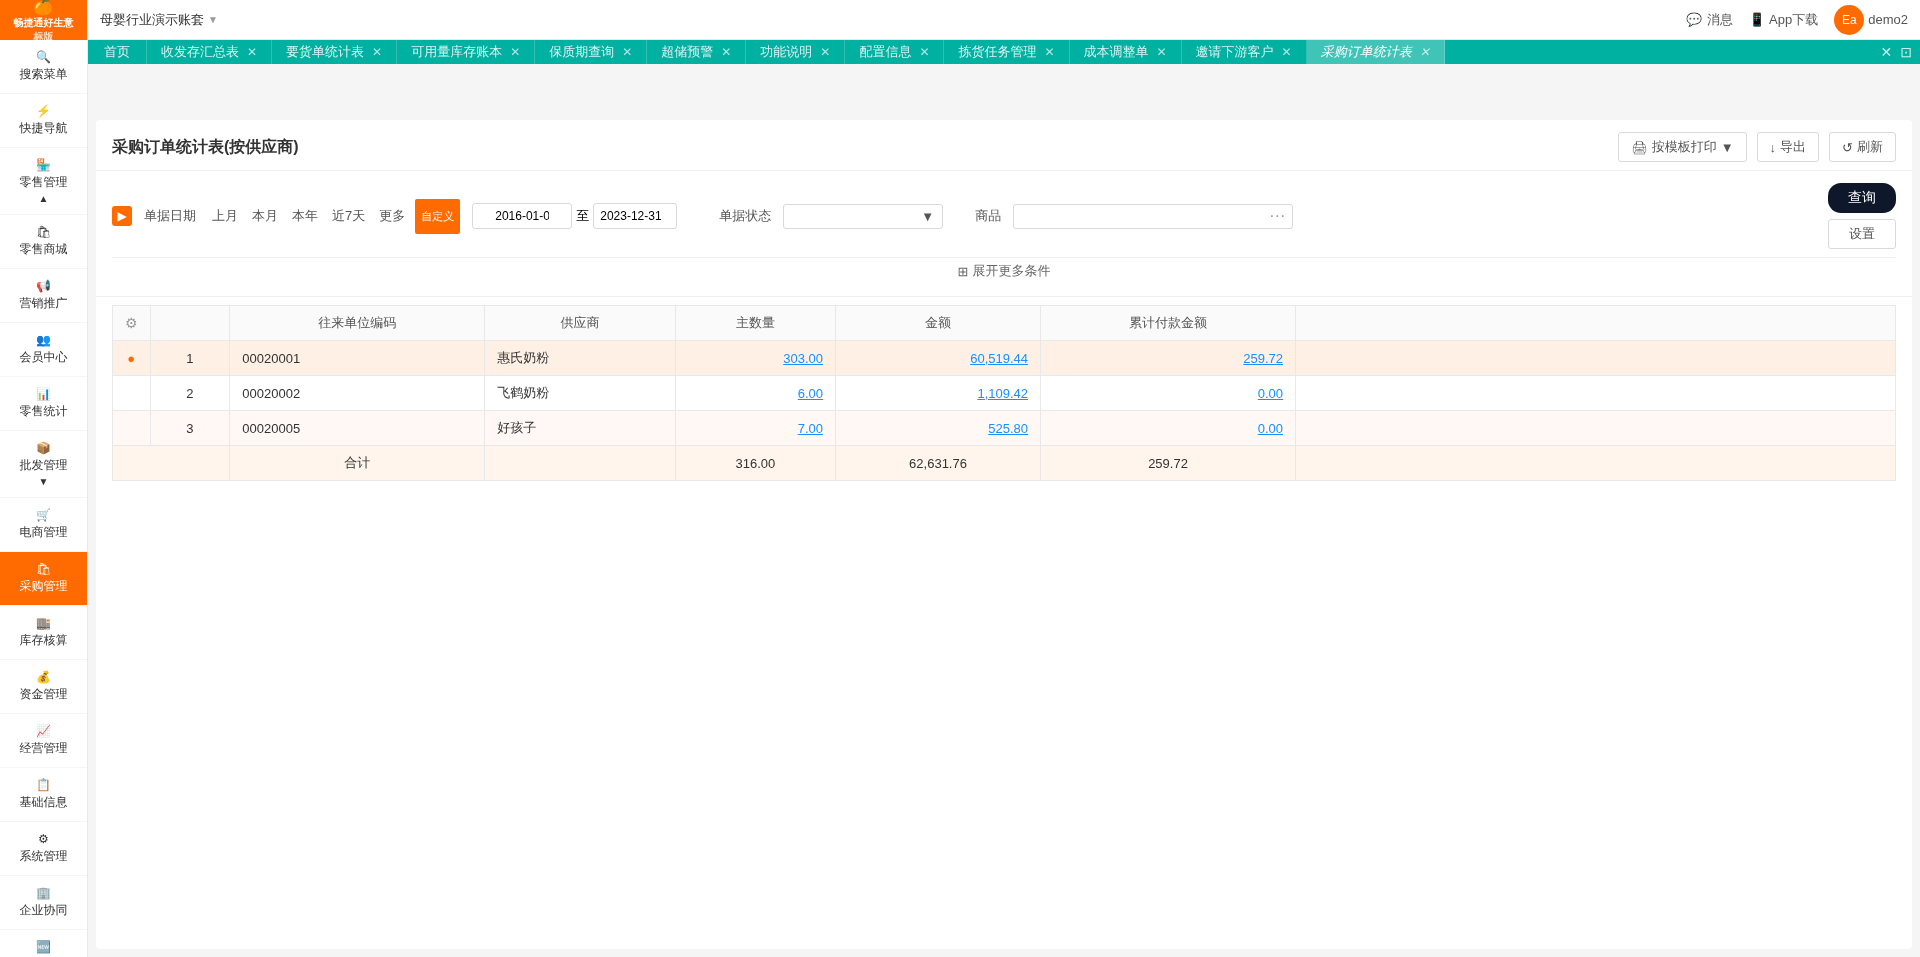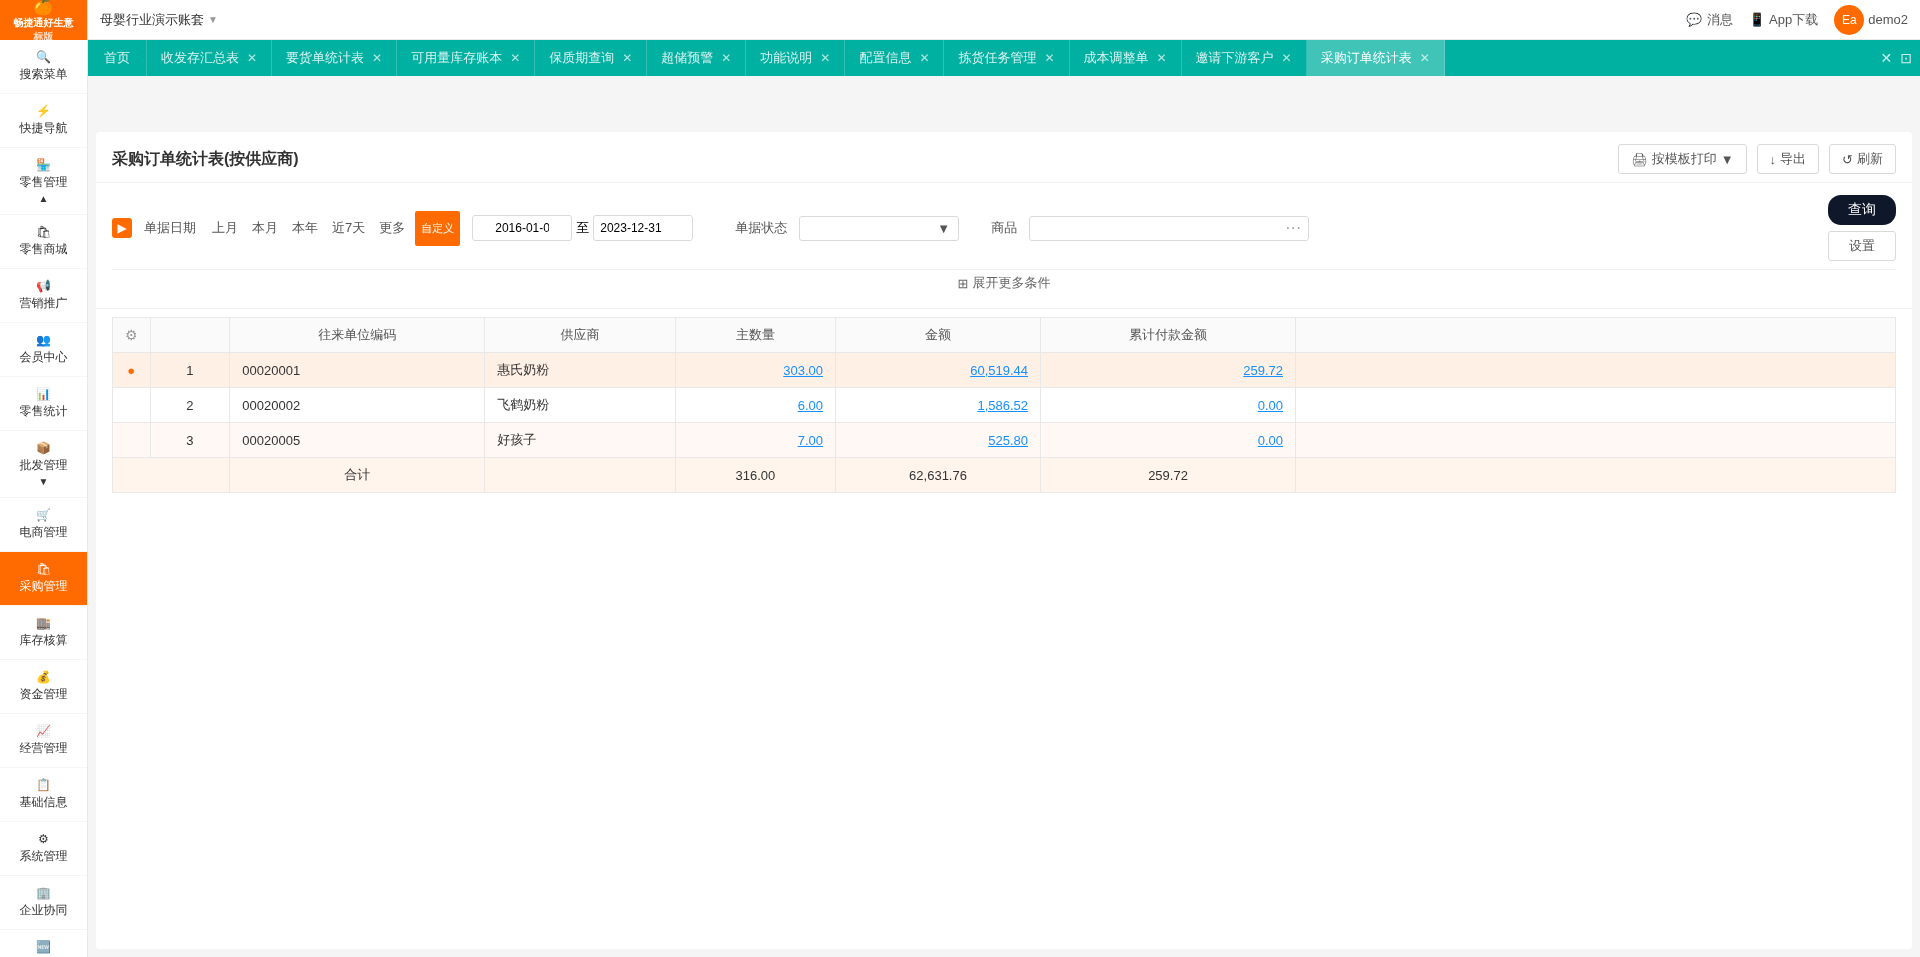--- a/index.html
+++ b/index.html
@@ -91,41 +91,41 @@
       width: 30px; height: 30px;
       border-radius: 50%;
       background: #ff6b00;
       color: #fff;
       display: flex; align-items: center; justify-content: center;
       font-size: 12px;
     }
 
     
     .tabbar {
-      height: 36px;
+      height: 24px;
       background: #00b0a0;
       display: flex;
       align-items: stretch;
       flex-shrink: 0;
       overflow-x: auto;
     }
     .tabbar::-webkit-scrollbar { display: none; }
     .tab-item {
       display: flex;
       align-items: center;
       padding: 0 14px;
       font-size: 13px;
       color: rgba(255,255,255,0.85);
       cursor: pointer;
       white-space: nowrap;
       border-right: 1px solid rgba(255,255,255,0.2);
       gap: 6px;
       flex-shrink: 0;
     }
-    .tab-item.active { background: rgba(255,255,255,0.25); color: #fff; font-weight: 500; }
+    .tab-item.active { background: rgba(255,255,255,0.25); color: #fff; font-weight: 500; font-style: italic; }
     .tab-item .tab-close { font-size: 12px; color: rgba(255,255,255,0.7); margin-left: 2px; }
     .tab-home { padding: 0 16px; }
     .tab-controls {
       margin-left: auto;
       display: flex;
       align-items: center;
       padding: 0 8px;
       gap: 8px;
       flex-shrink: 0;
     }
@@ -562,21 +562,21 @@
             <span class="date-shortcut">本月</span>
             <span class="date-shortcut">本年</span>
             <span class="date-shortcut">近7天</span>
             <span class="date-shortcut">更多</span>
             <span class="date-tag-custom">自定义</span>
           </div>
           <div style="display:flex;flex-direction:column;">
             <div style="display:flex;gap:4px;">
               <input type="text" value="2016-01-01" style="border: 1px solid rgb(217, 217, 217); border-radius: 3px; padding: 3px 22px; font-size: 12px; width: 100px;">
               <span style="line-height:26px;">至</span>
-              <input type="text" value="2023-12-31" style="border: 1px solid rgb(217, 217, 217); border-radius: 3px; padding: 3px 6px; font-size: 12px; width: 100px;">
+              <input type="text" value="2023-12-31" style="border: 1px solid rgb(217, 217, 217); border-radius: 3px; padding: 3px 6px; font-size: 12px; width: 84px;">
             </div>
           </div>
 
           <span class="filter-label" style="margin-left:30px;">单据状态</span>
           <div class="filter-select" style="min-width:160px;">
             <span style="flex:1;color:#999;"></span>
             <span>▼</span>
           </div>
 
           <span class="filter-label" style="margin-left:20px;">商品</span>
@@ -625,21 +625,21 @@
               <td class="text-right"><a>60,519.44</a></td>
               <td class="text-right"><a>259.72</a></td>
               <td></td>
             </tr>
             <tr class="row-even">
               <td class="text-center col-settings"></td>
               <td class="text-center">2</td>
               <td>00020002</td>
               <td>飞鹤奶粉</td>
               <td class="text-right"><a>6.00</a></td>
-              <td class="text-right"><a>1,586.52</a></td>
+              <td class="text-right"><a>1,109.42</a></td>
               <td class="text-right"><a>0.00</a></td>
               <td></td>
             </tr>
             <tr class="row-odd">
               <td class="text-center col-settings"></td>
               <td class="text-center">3</td>
               <td>00020005</td>
               <td>好孩子</td>
               <td class="text-right"><a>7.00</a></td>
               <td class="text-right"><a>525.80</a></td>

